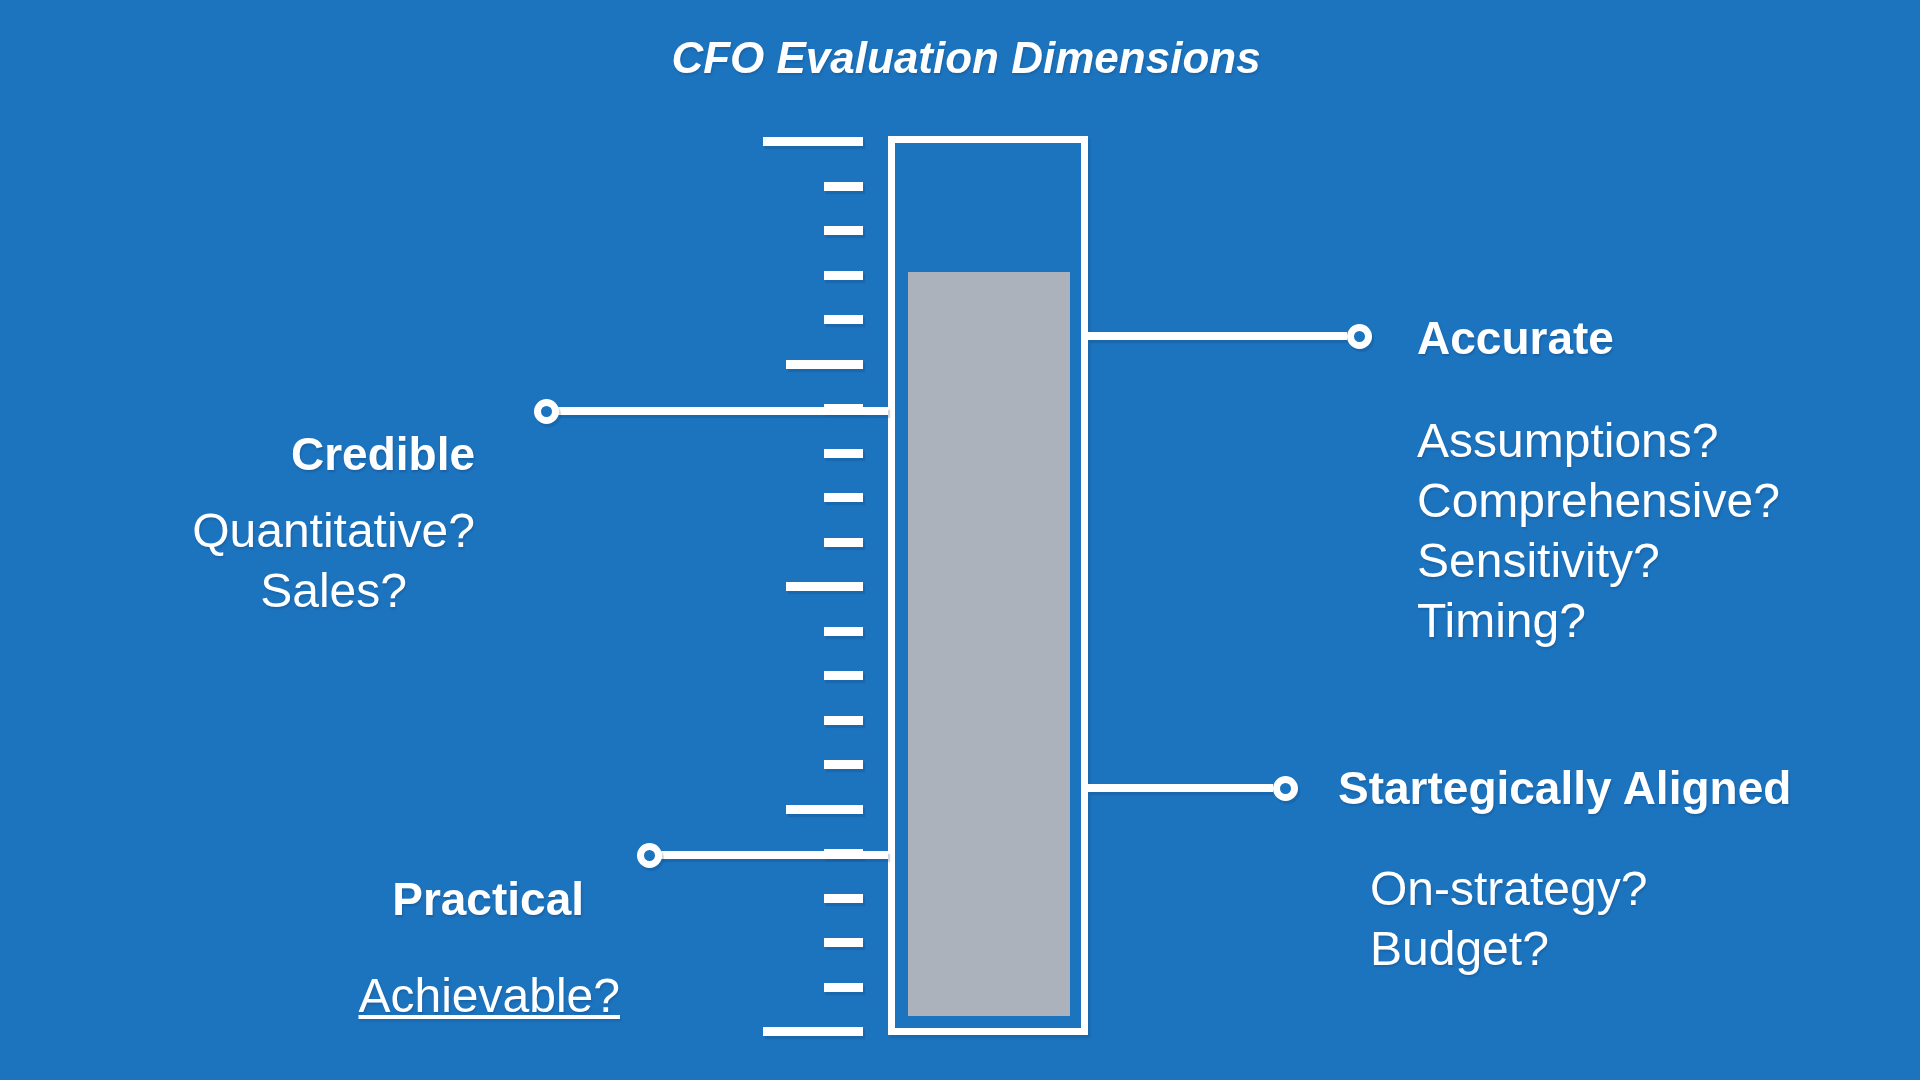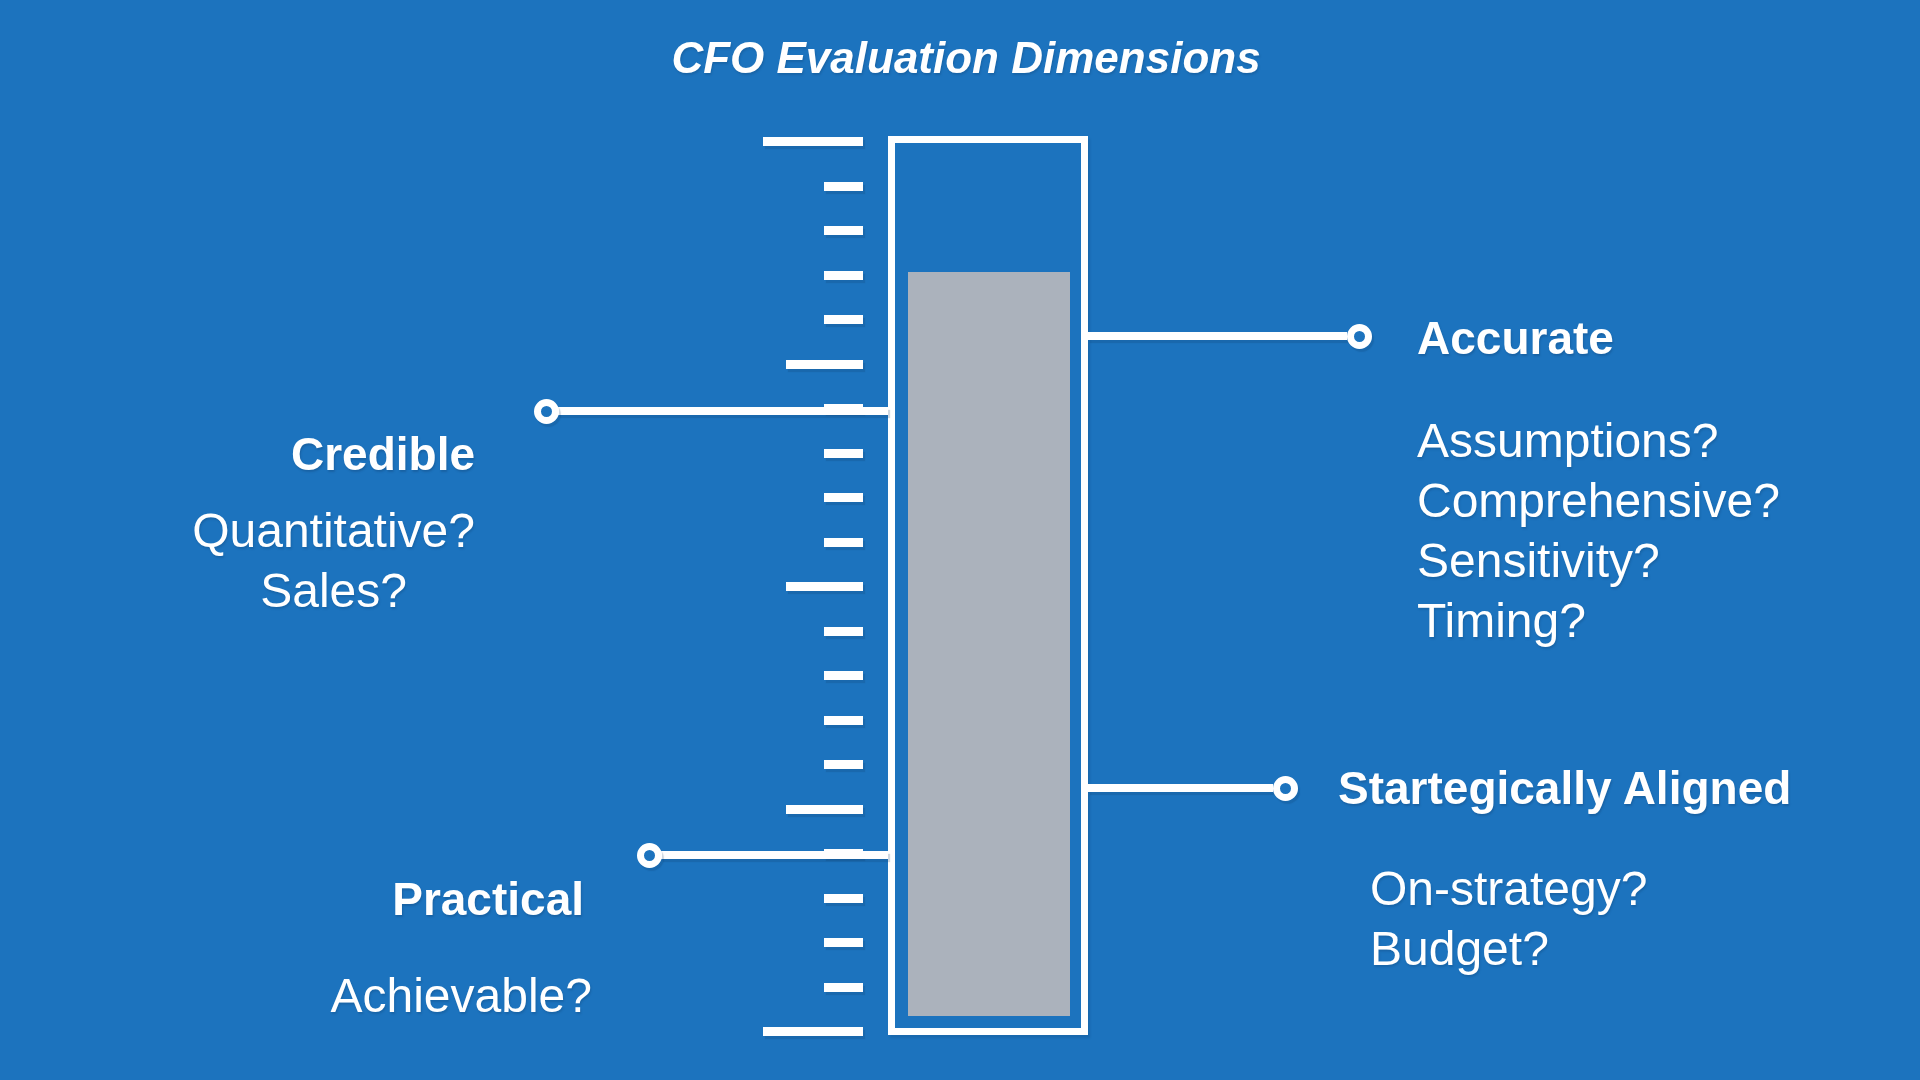--- a/index.html
+++ b/index.html
@@ -62,21 +62,21 @@
   }
   .align-right{text-align:center;margin-top:44px;}
   .align-left{text-align:left;}
 
   #credible-heading{right:1445px;top:385px;}
   #credible-items{right:1445px;top:457px;}
   #credible-line{left:558px;top:407px;width:330px;}
   #credible-circle{left:534px;top:399px;}
 
   #practical-heading{right:1336px;top:830px;}
-  #practical-items{right:1328px;top:922px;}
+  #practical-items{right:1300px;top:922px;text-decoration:underline;}
   #practical-line{left:661px;top:851px;width:227px;}
   #practical-circle{left:637px;top:843px;}
 
   #accurate-heading{left:1417px;top:313px;}
   #accurate-items{left:1417px;top:411px;}
   #accurate-line{left:1088px;top:332px;width:259px;}
   #accurate-circle{left:1347px;top:324px;}
 
   #strategic-heading{left:1338px;top:763px;}
   #strategic-items{left:1338px;top:859px;margin-left:32px;}

